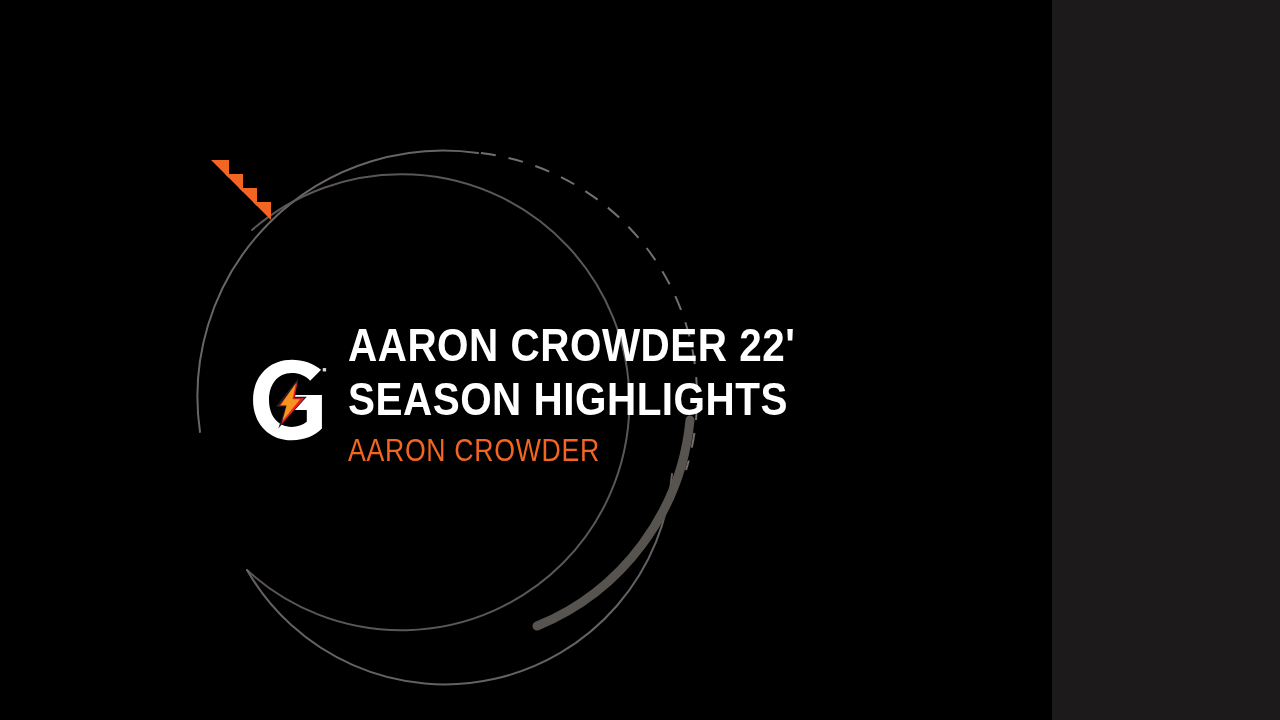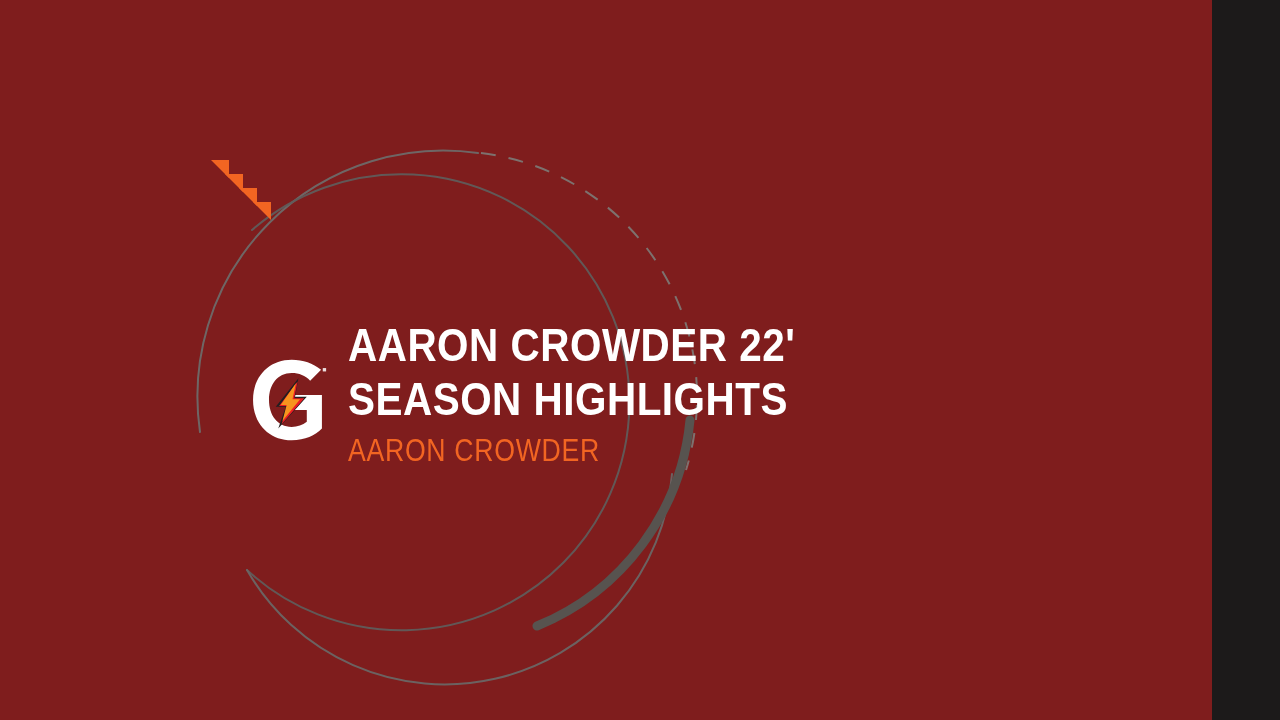--- a/index.html
+++ b/index.html
@@ -3,24 +3,24 @@
 <meta charset="utf-8">
 <title>Title Slide</title>
 <style>
   html, body {
     margin: 0;
     padding: 0;
     background: #1c1a1a;
   }
   #stage {
     position: relative;
-    width: 1212px;
+    width: 1052px;
     height: 720px;
     overflow: hidden;
-    background: #7f1d1d;
+    background: #000000;
     font-family: "Liberation Sans", "DejaVu Sans", sans-serif;
     -webkit-font-smoothing: antialiased;
   }
 
   
   #ring-art {
     position: absolute;
     left: 0;
     top: 0;
     width: 1280px;

